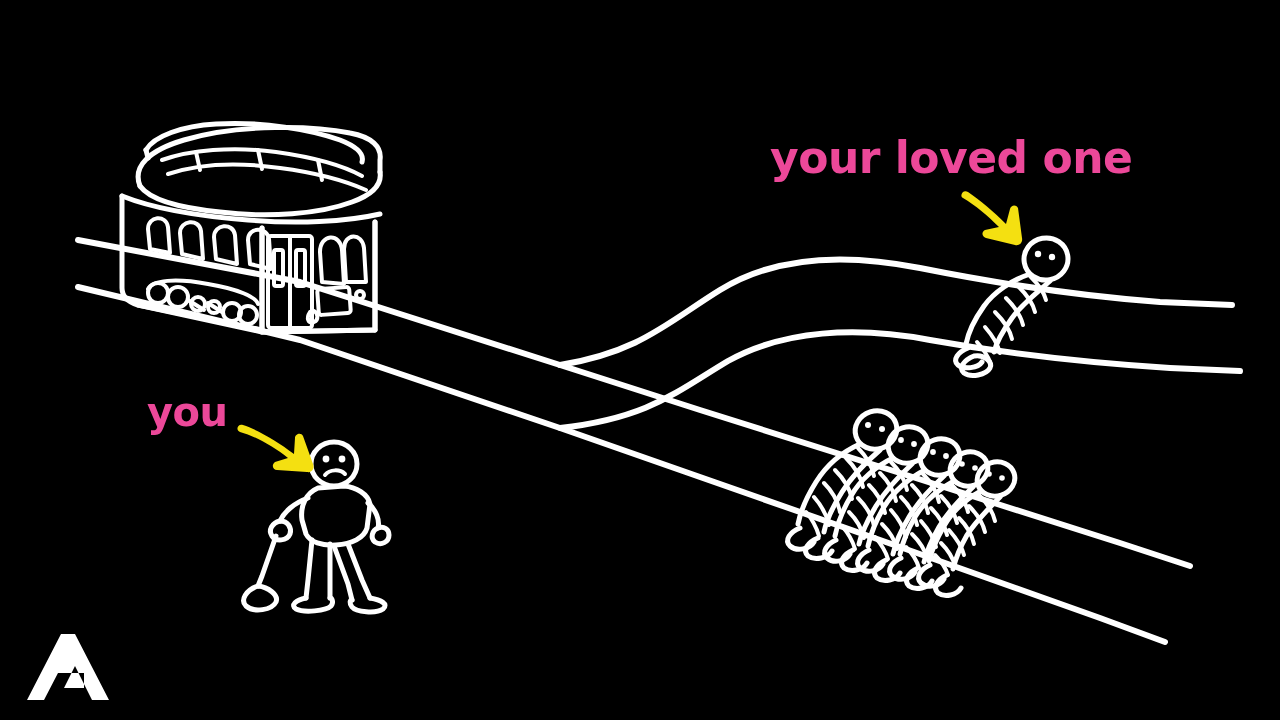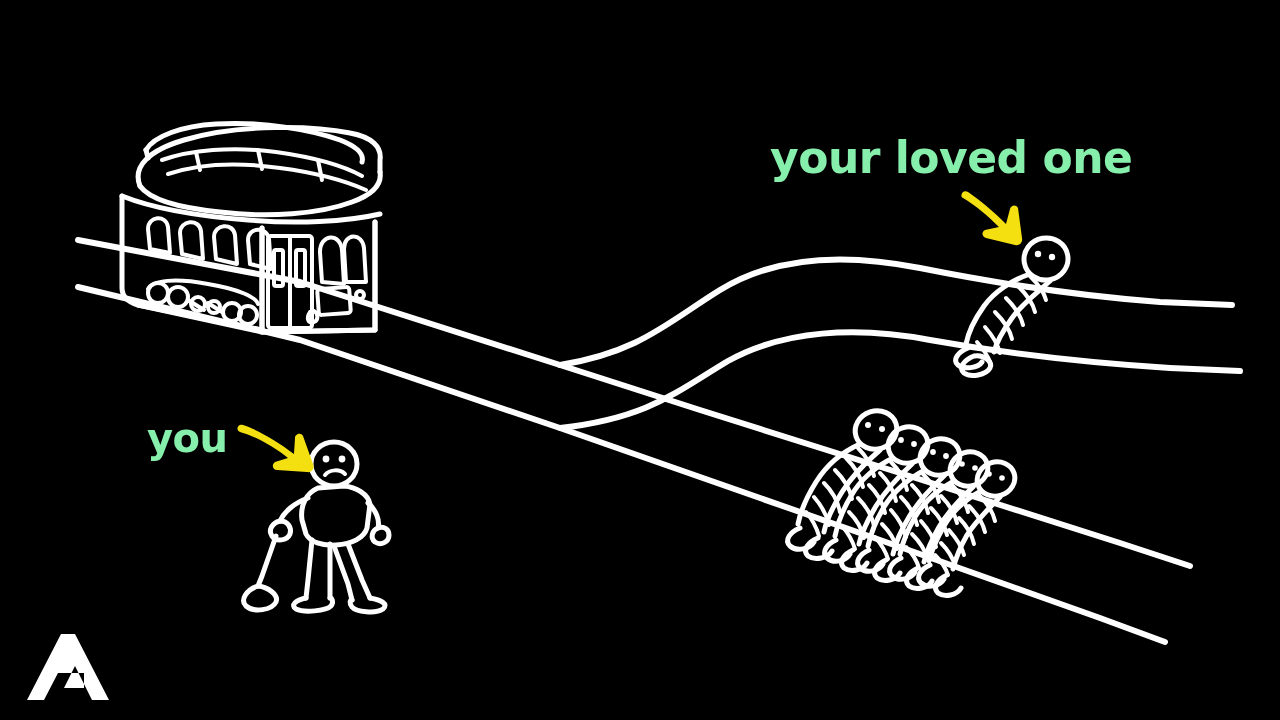--- a/index.html
+++ b/index.html
@@ -18,36 +18,36 @@
   }
   #artboard {
     position: absolute;
     inset: 0;
     width: 1280px;
     height: 720px;
     display: block;
   }
   .label-text {
     position: absolute;
-    color: #86efac;
+    color: #ec4899;
     font-family: "DejaVu Sans", sans-serif;
     font-weight: 700;
     letter-spacing: -0.5px;
     white-space: nowrap;
     line-height: 1;
     -webkit-font-smoothing: antialiased;
   }
   #label-loved-one {
     left: 770px;
     top: 136px;
     font-size: 44px;
   }
   #label-you {
     left: 147px;
-    top: 418px;
+    top: 392px;
     font-size: 40px;
   }
   .ink  { fill: none; stroke: #ffffff; stroke-width: 5; stroke-linecap: round; stroke-linejoin: round; }
   .ink-thin { fill: none; stroke: #ffffff; stroke-width: 4; stroke-linecap: round; stroke-linejoin: round; }
   .ink-rail { fill: none; stroke: #ffffff; stroke-width: 6; stroke-linecap: round; stroke-linejoin: round; }
   .ink-fill { fill: #ffffff; stroke: none; }
   .arrow { fill: #F4E011; stroke: none; }
   .logo  { fill: #ffffff; stroke: none; }
 </style>
 </head>

